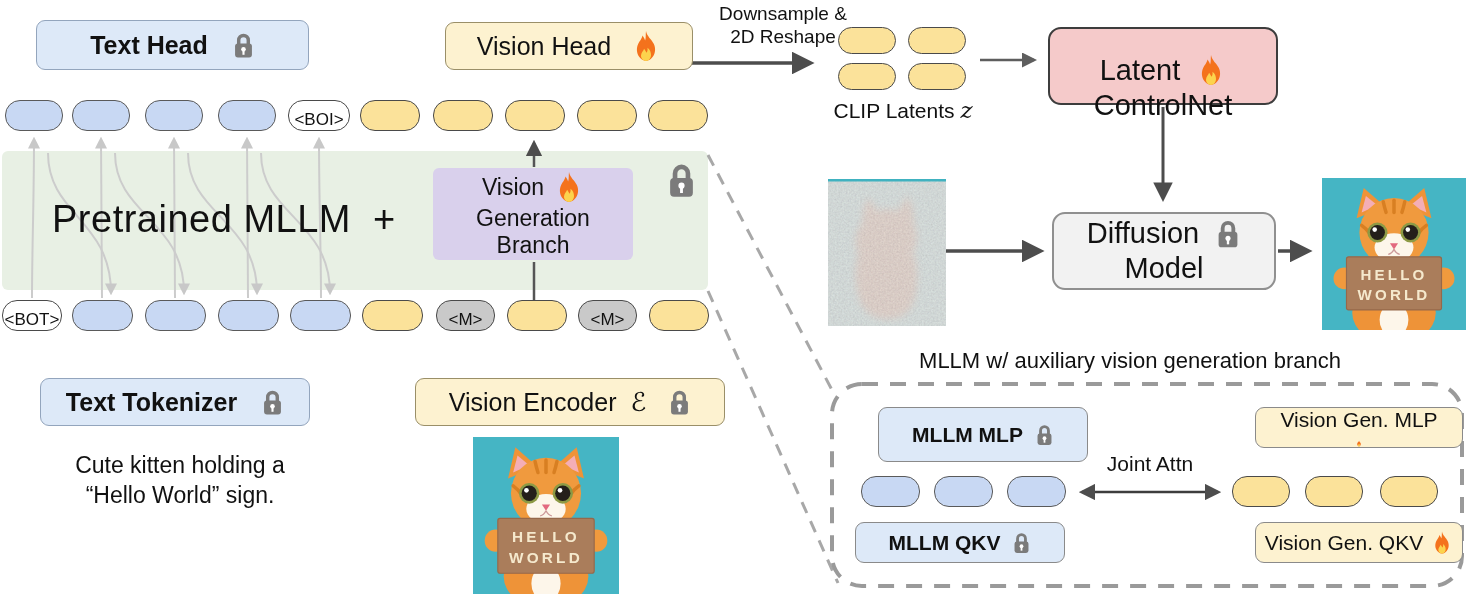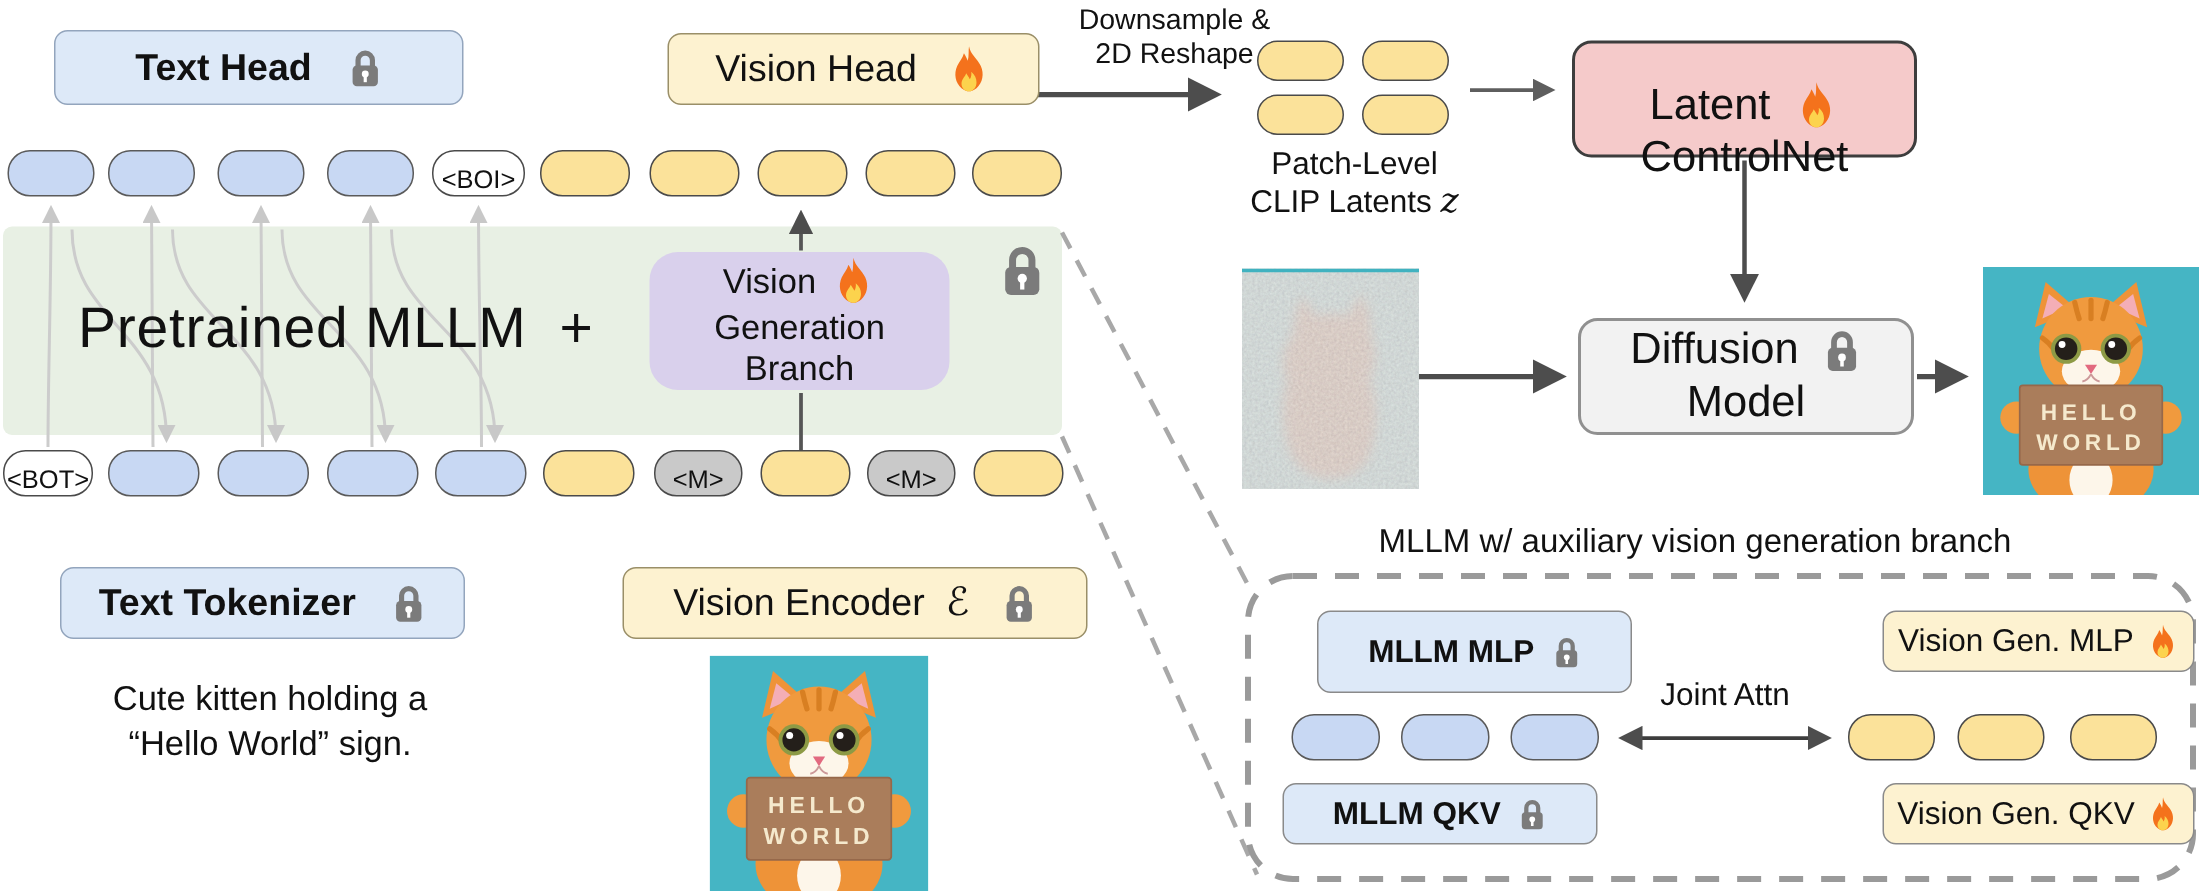--- a/index.html
+++ b/index.html
@@ -13,21 +13,21 @@
   .t-blue{background:#c8d8f3;border-color:#5a5a5a;}
   .t-yellow{background:#fbe29a;}
   .t-white{background:#ffffff;}
   .t-gray{background:#c9c9c9;border-color:#4a4a4a;}
   .box{position:absolute;box-sizing:border-box;display:flex;align-items:center;
        justify-content:center;z-index:2;}
   .head-box{border-radius:9px;font-size:25px;gap:24px;}
   .b-blue{background:#dde9f8;border:1.6px solid #93a5bd;font-weight:bold;}
   .b-yellow{background:#fdf2d0;border:1.6px solid #9a8f68;margin-left:25px;}
   .green-box{position:absolute;background:#e8f0e4;border-radius:6px;z-index:0;}
-  .purple-box{background:#d9d0ec;border-radius:19px;flex-direction:column;
+  .purple-box{background:#d9d0ec;border-radius:6px;flex-direction:column;
               font-size:23px;line-height:27px;}
   .pink-box{background:#f5caca;border:2px solid #3d3d3d;border-radius:13px;
             font-size:29px;line-height:35px;flex-direction:column;}
   .gray-box{background:#f2f2f2;border:2px solid #909090;border-radius:13px;
             font-size:29px;line-height:35px;flex-direction:column;}
   .detail-box{border-radius:9px;font-size:21px;gap:12px;border:1.6px solid #8a8a8a;}
   .txt{position:absolute;z-index:2;}
   .center{text-align:center;}
   .mllm-title{font-size:38px;white-space:pre;letter-spacing:0.5px;}
   .row{display:flex;align-items:center;justify-content:center;}
@@ -246,21 +246,20 @@
 
   <svg class="img" style="left:473px;top:437px;" width="146" height="157" viewBox="0 0 100 106" preserveAspectRatio="none">
     <use href="#catimg"></use>
   </svg>
 
   <div class="token t-yellow" style="left:838px;top:27px;width:58px;height:27px;"></div>
   <div class="token t-yellow" style="left:908px;top:27px;width:58px;height:27px;"></div>
   <div class="token t-yellow" style="left:838px;top:63px;width:58px;height:27px;"></div>
   <div class="token t-yellow" style="left:908px;top:63px;width:58px;height:27px;"></div>
   <div class="txt center" style="left:808px;top:98px;width:190px;font-size:21px;line-height:24px;">
-    <div>Patch-Level</div>
     <div><span>CLIP Latents</span>
          <span class="script-z">z</span></div>
   </div>
 
   <div class="box pink-box" style="left:1048px;top:27px;width:230px;height:78px;">
     <div class="row" style="gap:16px;margin-top:43px;">
       <span>Latent</span>
       <svg class="icon" width="30" height="35">
           <use href="#flame"></use>
         </svg>
@@ -287,21 +286,21 @@
   </svg>
 
   <div class="txt center" style="left:840px;top:348px;width:580px;font-size:22px;">MLLM w/ auxiliary vision generation branch</div>
 
   <div class="box detail-box b-blue" style="left:878px;top:407px;width:210px;height:55px;">
     <span>MLLM MLP</span>
     <svg class="icon" width="19" height="24">
         <use href="#lock"></use>
       </svg>
   </div>
-  <div class="box detail-box b-yellow" style="left:1230px;top:407px;width:208px;height:41px;gap:8px;">
+  <div class="box detail-box b-yellow" style="left:1230px;top:407px;width:208px;height:41px;gap:8px;flex-direction:column;">
     <span>Vision Gen. MLP</span>
     <svg class="icon" width="22" height="26">
         <use href="#flame"></use>
       </svg>
   </div>
 
   <div class="token t-blue" style="left:861px;top:476px;width:59px;"></div>
   <div class="token t-blue" style="left:934px;top:476px;width:59px;"></div>
   <div class="token t-blue" style="left:1007px;top:476px;width:59px;"></div>
   <div class="txt center" style="left:1075px;top:452px;width:150px;font-size:21px;">Joint Attn</div>

